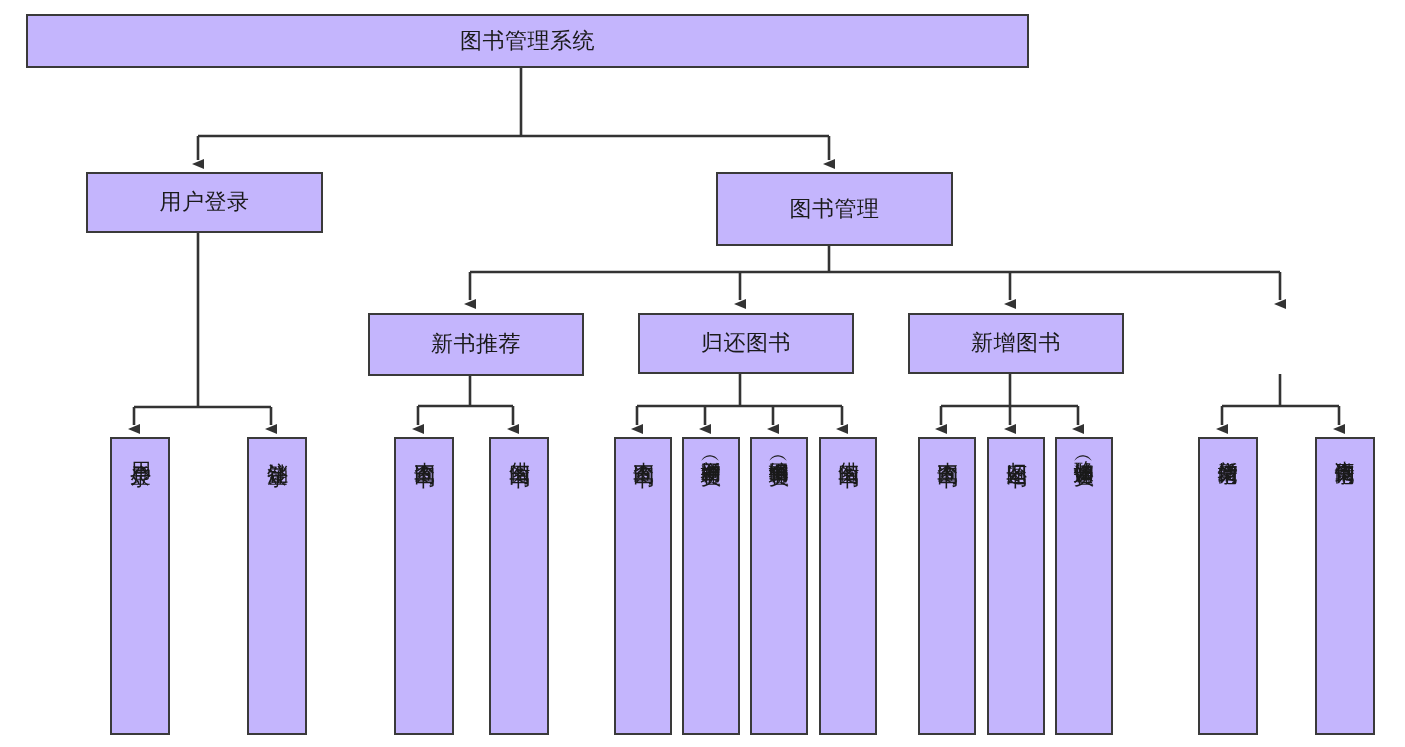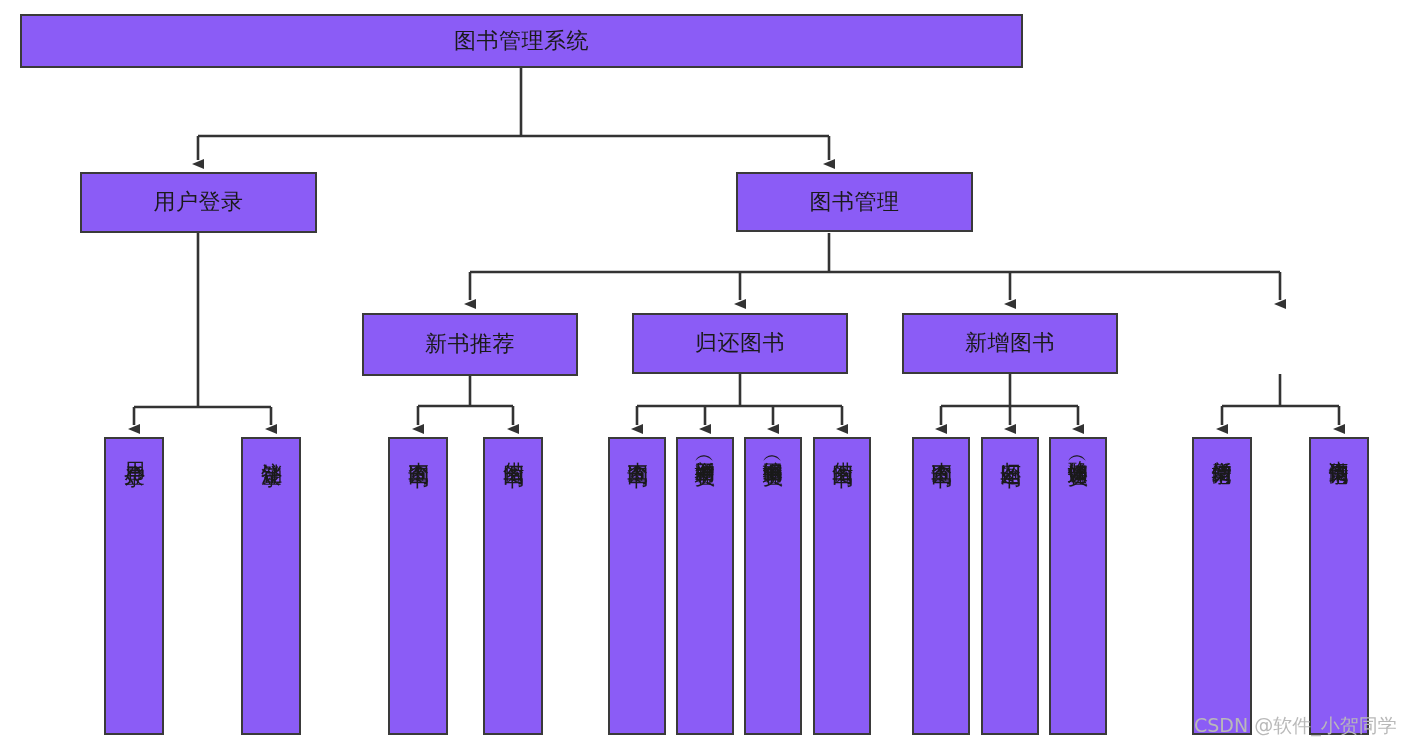--- a/index.html
+++ b/index.html
@@ -23,26 +23,27 @@
     position: absolute;
     left: 0;
     top: 0;
     width: 1405px;
     height: 747px;
     pointer-events: none;
   }
   .node {
     position: absolute;
     box-sizing: border-box;
-    background: #8b5cf6;
+    background: #c4b5fd;
     border: 2.5px solid #3a3a3a;
     display: flex;
     align-items: center;
     justify-content: center;
     color: #1a1a1a;
+    margin-left: 6px;
   }
   .node.horiz .node-label {
     font-size: 22px;
     letter-spacing: 0.5px;
     line-height: 1.2;
     white-space: nowrap;
   }
   .node.vert {
     align-items: flex-start;
     justify-content: center;
@@ -126,21 +127,21 @@
     </g>
   </svg>
 
   <div class="node horiz" style="left:20px; top:14px; width:1003px; height:54px;">
     <span class="node-label">图书管理系统</span>
   </div>
 
   <div class="node horiz" style="left:80px; top:172px; width:237px; height:61px;">
     <span class="node-label">用户登录</span>
   </div>
-  <div class="node horiz" style="left:736px; top:172px; width:237px; height:60px;">
+  <div class="node horiz" style="left:710px; top:172px; width:237px; height:74px;">
     <span class="node-label">图书管理</span>
   </div>
 
   <div class="node horiz" style="left:362px; top:313px; width:216px; height:63px;">
     <span class="node-label">新书推荐</span>
   </div>
   <div class="node horiz" style="left:632px; top:313px; width:216px; height:61px;">
     <span class="node-label">归还图书</span>
   </div>
   <div class="node horiz" style="left:902px; top:313px; width:216px; height:61px;">
@@ -184,15 +185,14 @@
     <span class="node-label">确认归还（管理员）</span>
   </div>
 
   <div class="node vert tall-text" style="left:1192px; top:437px; width:60px; height:298px;">
     <span class="node-label">新增借阅记录</span>
   </div>
   <div class="node vert tall-text" style="left:1309px; top:437px; width:60px; height:298px;">
     <span class="node-label">查询借阅记录</span>
   </div>
 
-  <div class="watermark">CSDN @软件_小贺同学</div>
 
 </div>
 
 </body></html>

